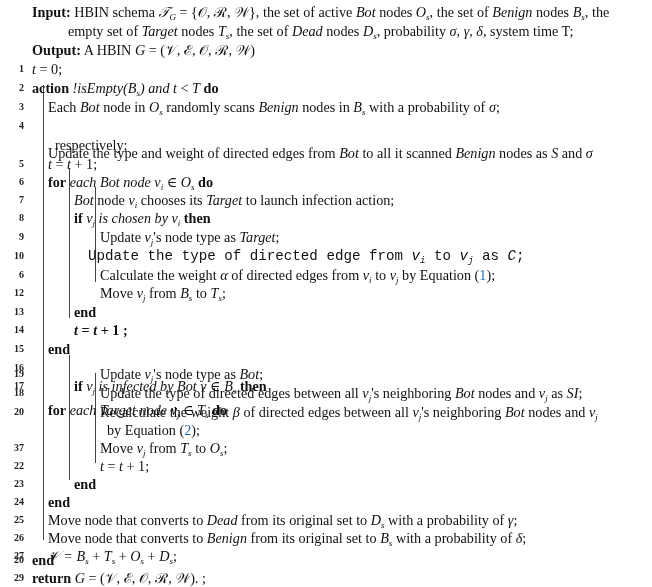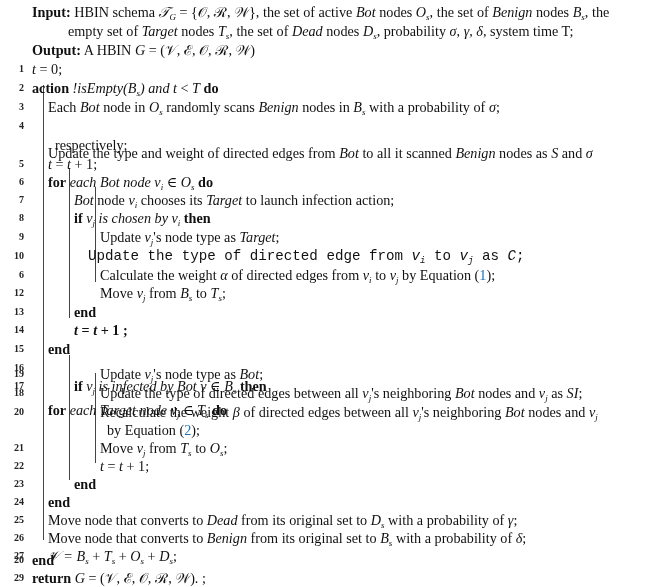--- a/index.html
+++ b/index.html
@@ -124,21 +124,21 @@
     <span class="txt" style="left:100px;">Update the type of directed edges between all <span class="it">v<sub>j</sub></span>'s neighboring <span class="it">Bot</span> nodes and <span class="it">v<sub>j</sub></span> as <span class="it">SI</span>;</span>
   </div>
 <div class="line" style="top:402px;">
     <span class="num">20</span>
     <span class="txt" style="left:100px;">Recalculate the weight <span class="it">β</span> of directed edges between all <span class="it">v<sub>j</sub></span>'s neighboring <span class="it">Bot</span> nodes and <span class="it">v<sub>j</sub></span></span>
   </div>
 <div class="line" style="top:420px;">
     <span class="txt" style="left:107px;">by Equation (<span class="ref">2</span>);</span>
   </div>
 <div class="line" style="top:438px;">
-    <span class="num">21</span>
+    <span class="num">37</span>
     <span class="txt" style="left:100px;">Move <span class="it">v<sub>j</sub></span> from <span class="it">T<sub>s</sub></span> to <span class="it">O<sub>s</sub></span>;</span>
   </div>
 <div class="line" style="top:456px;">
     <span class="num">22</span>
     <span class="txt" style="left:100px;"><span class="it">t</span> = <span class="it">t</span> + 1;</span>
   </div>
 <div class="line" style="top:474px;">
     <span class="num">23</span>
     <span class="txt kw" style="left:74px;">end</span>
   </div>

